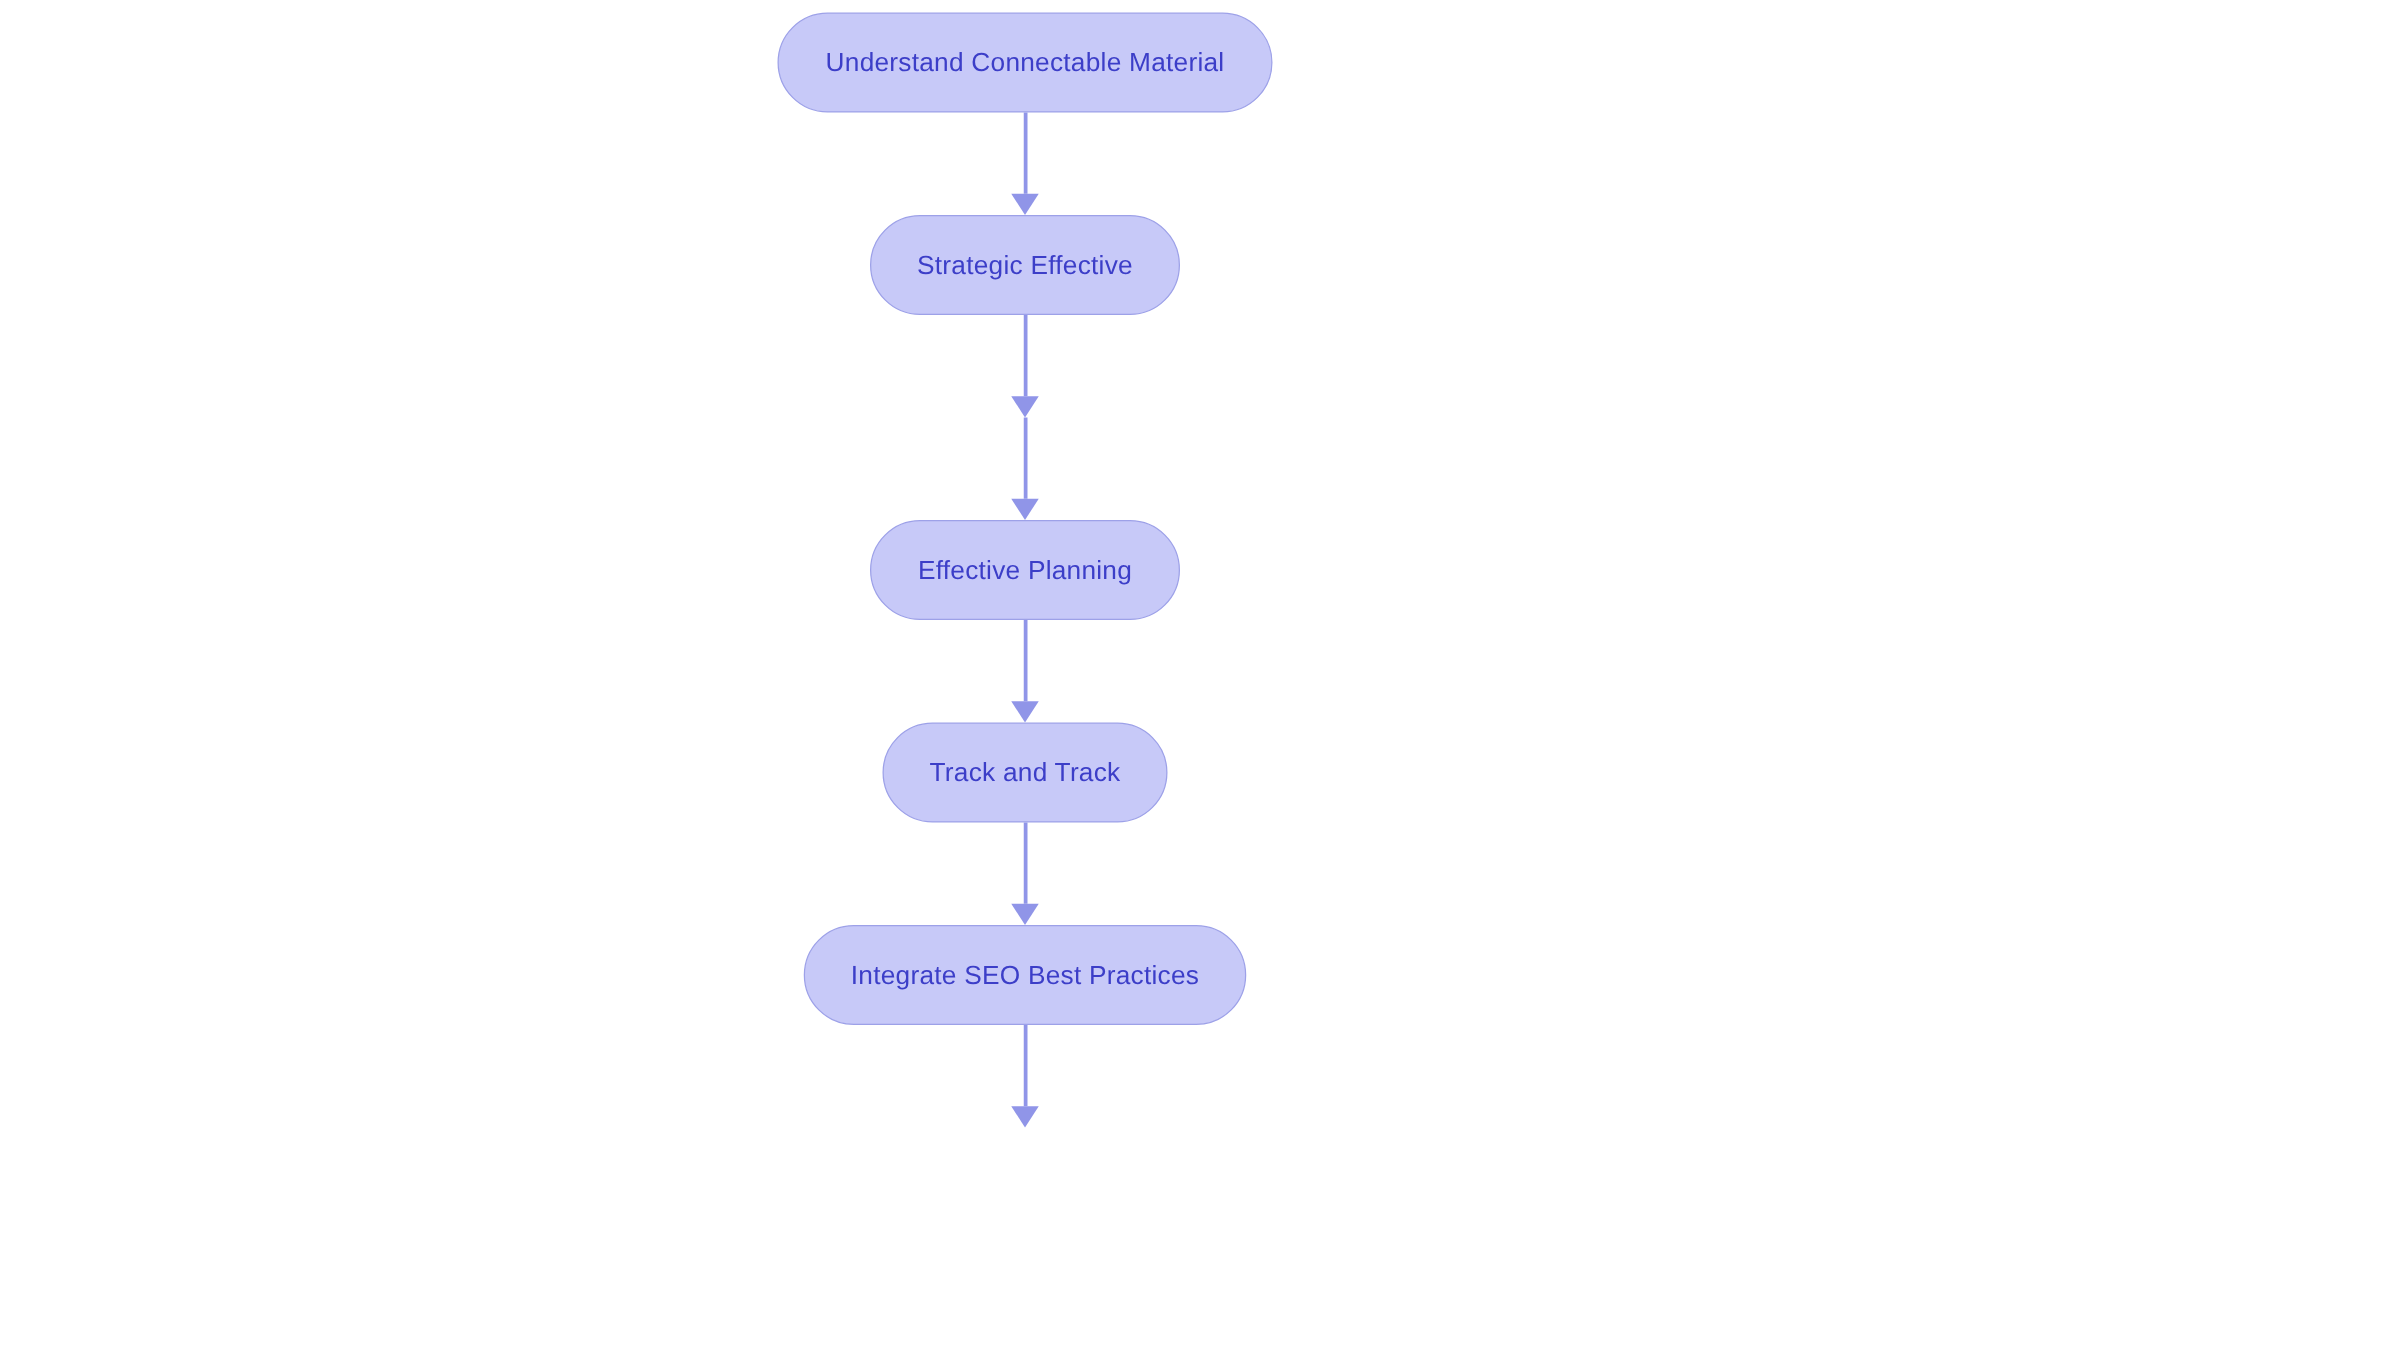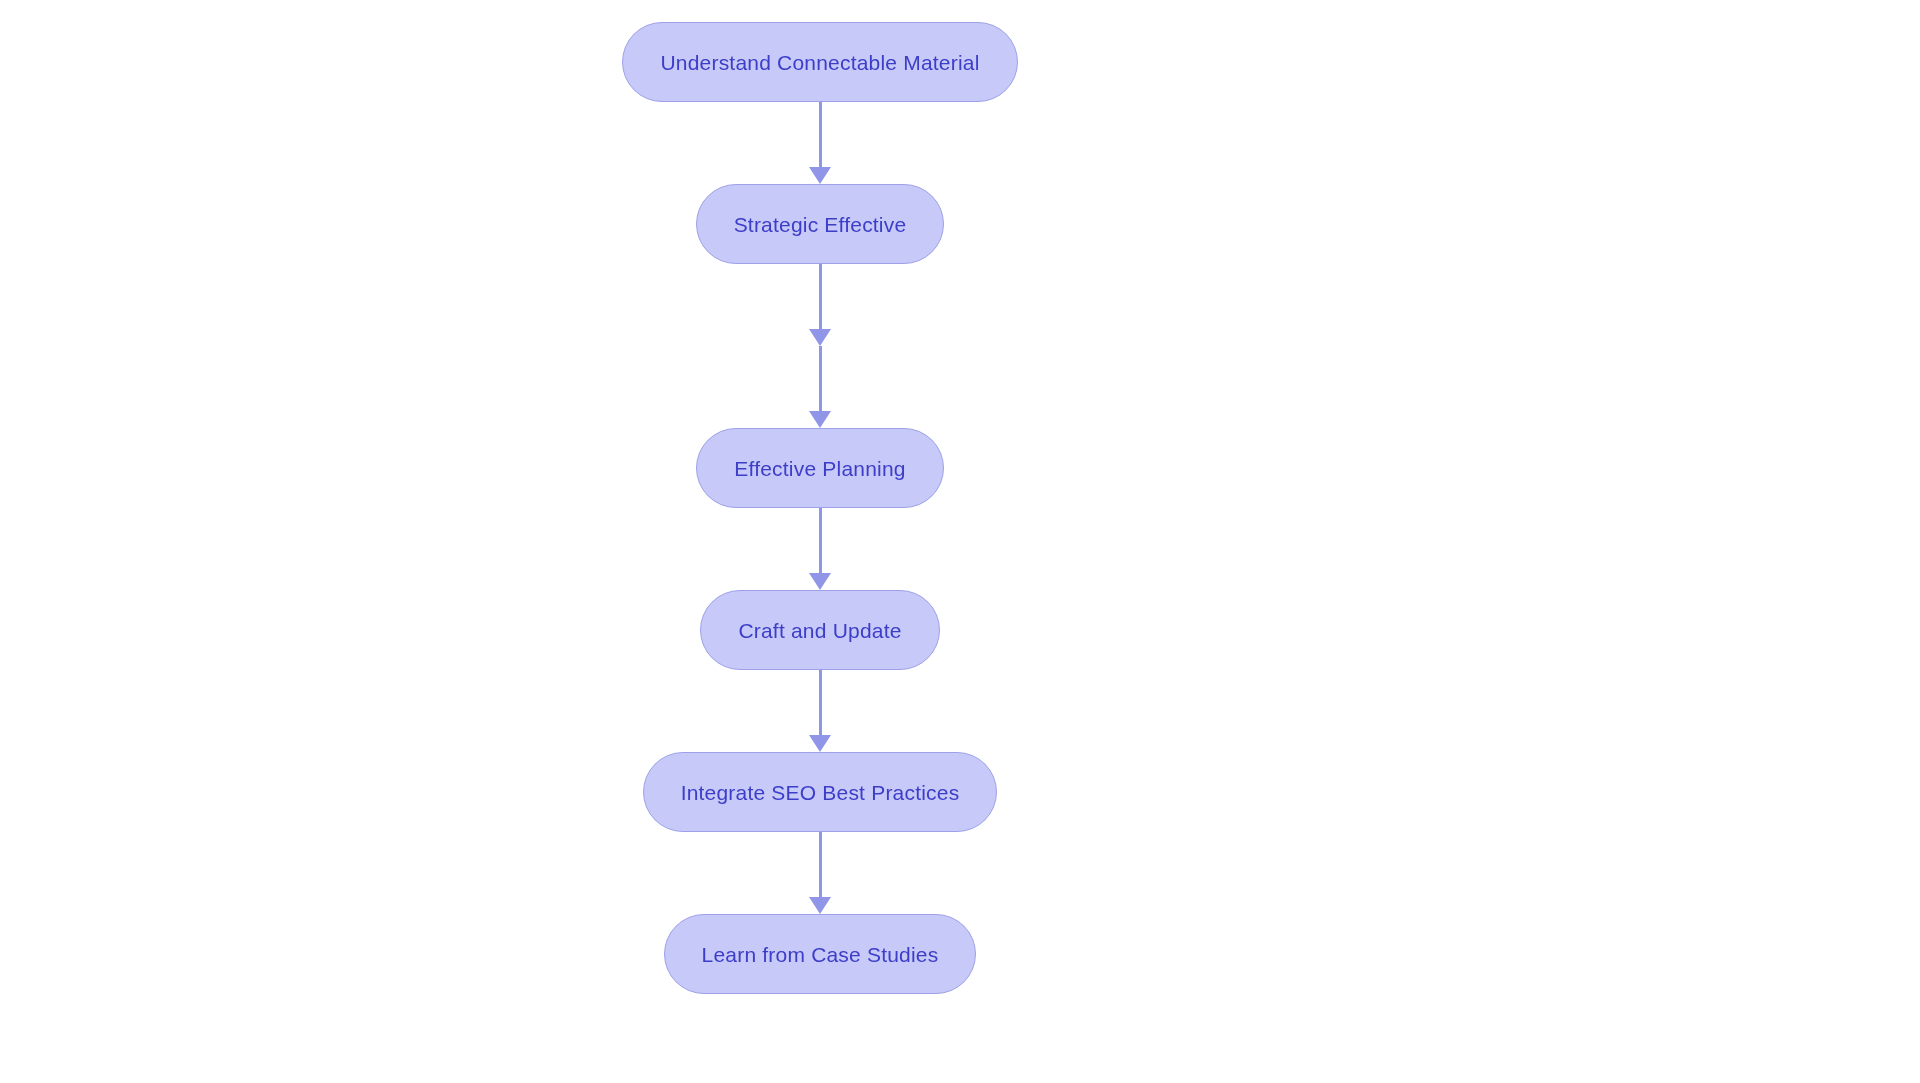--- a/index.html
+++ b/index.html
@@ -11,21 +11,21 @@
     overflow: hidden;
     font-family: "Liberation Sans", "DejaVu Sans", sans-serif;
   }
 
   .canvas {
     width: 1640px;
     height: 1083px;
     display: flex;
     flex-direction: column;
     align-items: center;
-    padding-top: 22px;
+    padding-top: 10px;
     box-sizing: border-box;
   }
 
   .node {
     height: 80px;
     border-radius: 40px;
     background: #c7c9f8;
     border: 1.5px solid #9da1e8;
     display: flex;
     align-items: center;
@@ -98,34 +98,31 @@
   <div class="node">
     <span class="node-label">Effective Planning</span>
   </div>
 
   <div class="connector">
     <div class="line"></div>
     <div class="arrowhead"></div>
   </div>
 
   <div class="node">
-    <span class="node-label">Craft and Update</span>
+    <span class="node-label">Track and Track</span>
   </div>
 
   <div class="connector">
     <div class="line"></div>
     <div class="arrowhead"></div>
   </div>
 
   <div class="node">
     <span class="node-label">Integrate SEO Best Practices</span>
   </div>
 
   <div class="connector">
     <div class="line"></div>
     <div class="arrowhead"></div>
   </div>
 
-  <div class="node">
-    <span class="node-label">Learn from Case Studies</span>
-  </div>
 
 </div>
 
 </body></html>

